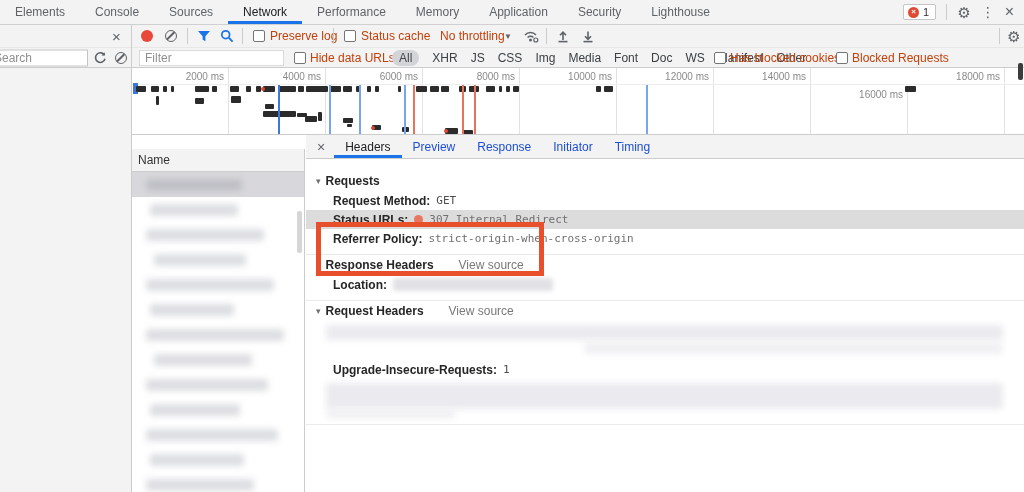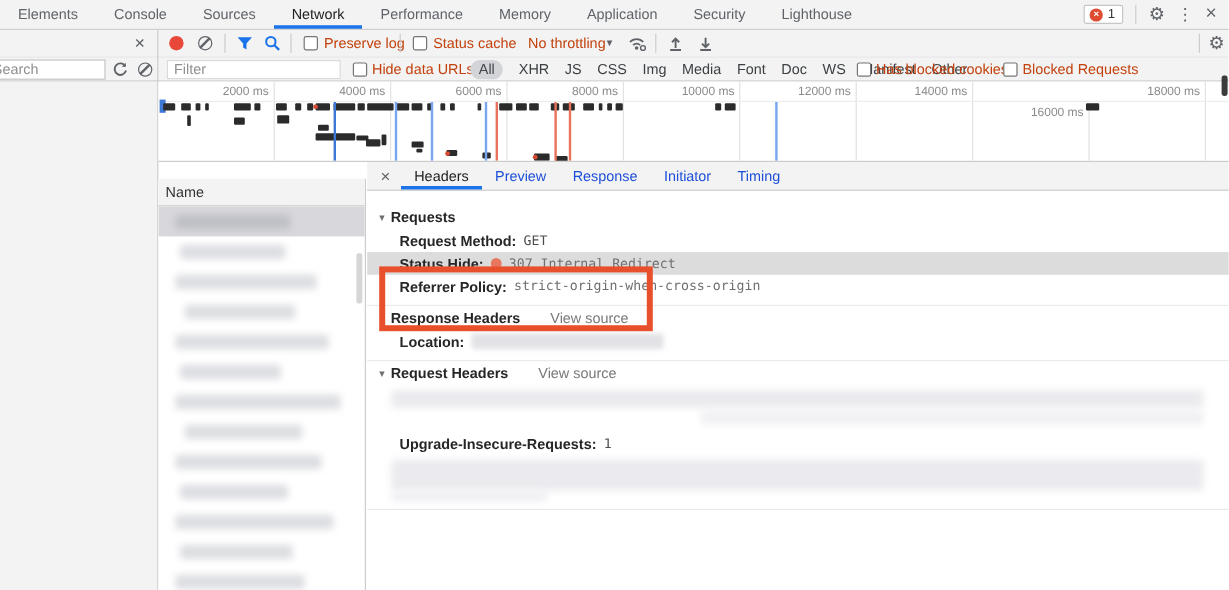--- a/index.html
+++ b/index.html
@@ -354,21 +354,21 @@
 
     <div class="sec-head">
       <span class="sec-arrow">▾</span>
       <span class="sec-title">Requests</span>
     </div>
     <div class="hrow">
       <span class="hlabel">Request Method:</span>
       <span class="hval">GET</span>
     </div>
     <div class="hrow status-row">
-      <span class="hlabel">Status Hide:</span>
+      <span class="hlabel">Status URLs:</span>
       <span class="status-dot"></span>
       <span class="hval muted">307 Internal Redirect</span>
     </div>
     <div class="hrow">
       <span class="hlabel">Referrer Policy:</span>
       <span class="hval muted">strict-origin-when-cross-origin</span>
     </div>
 
     <div class="sec-div"></div>
 

